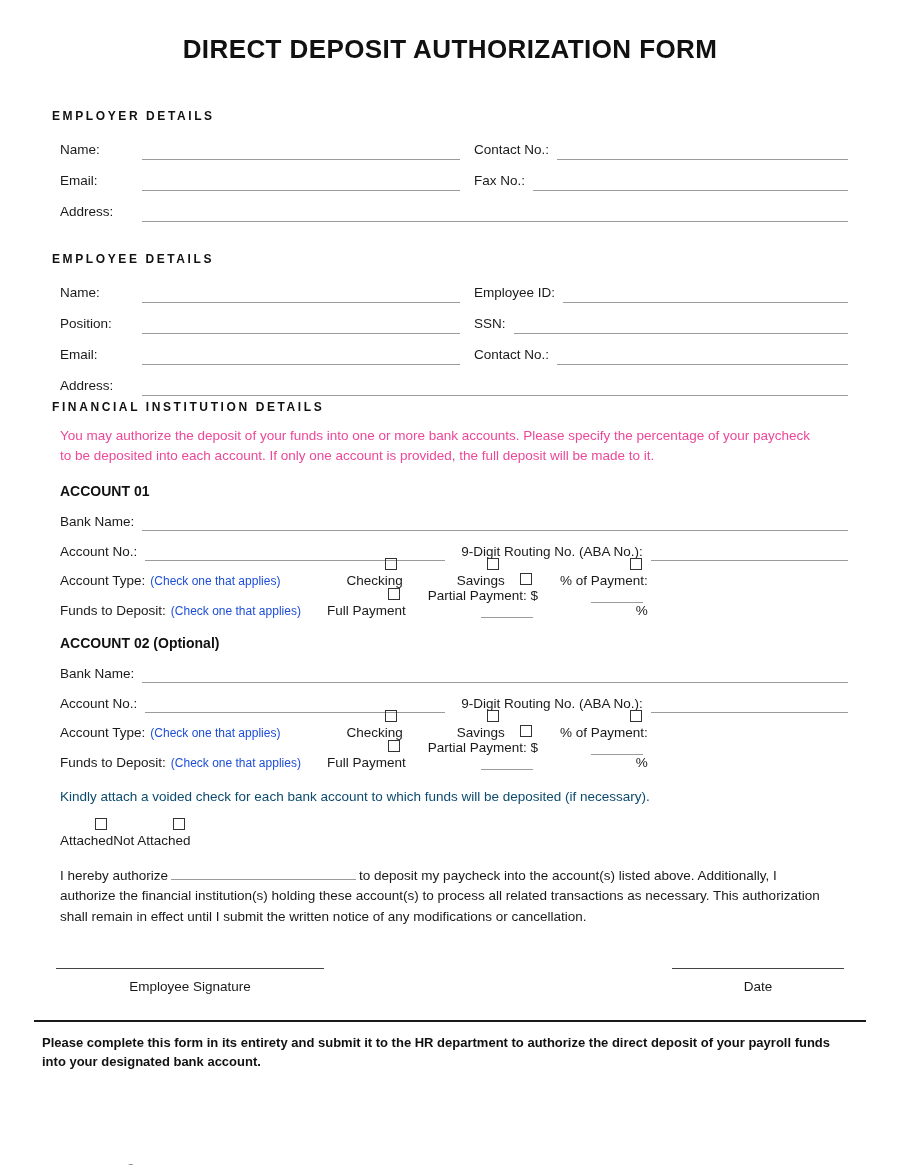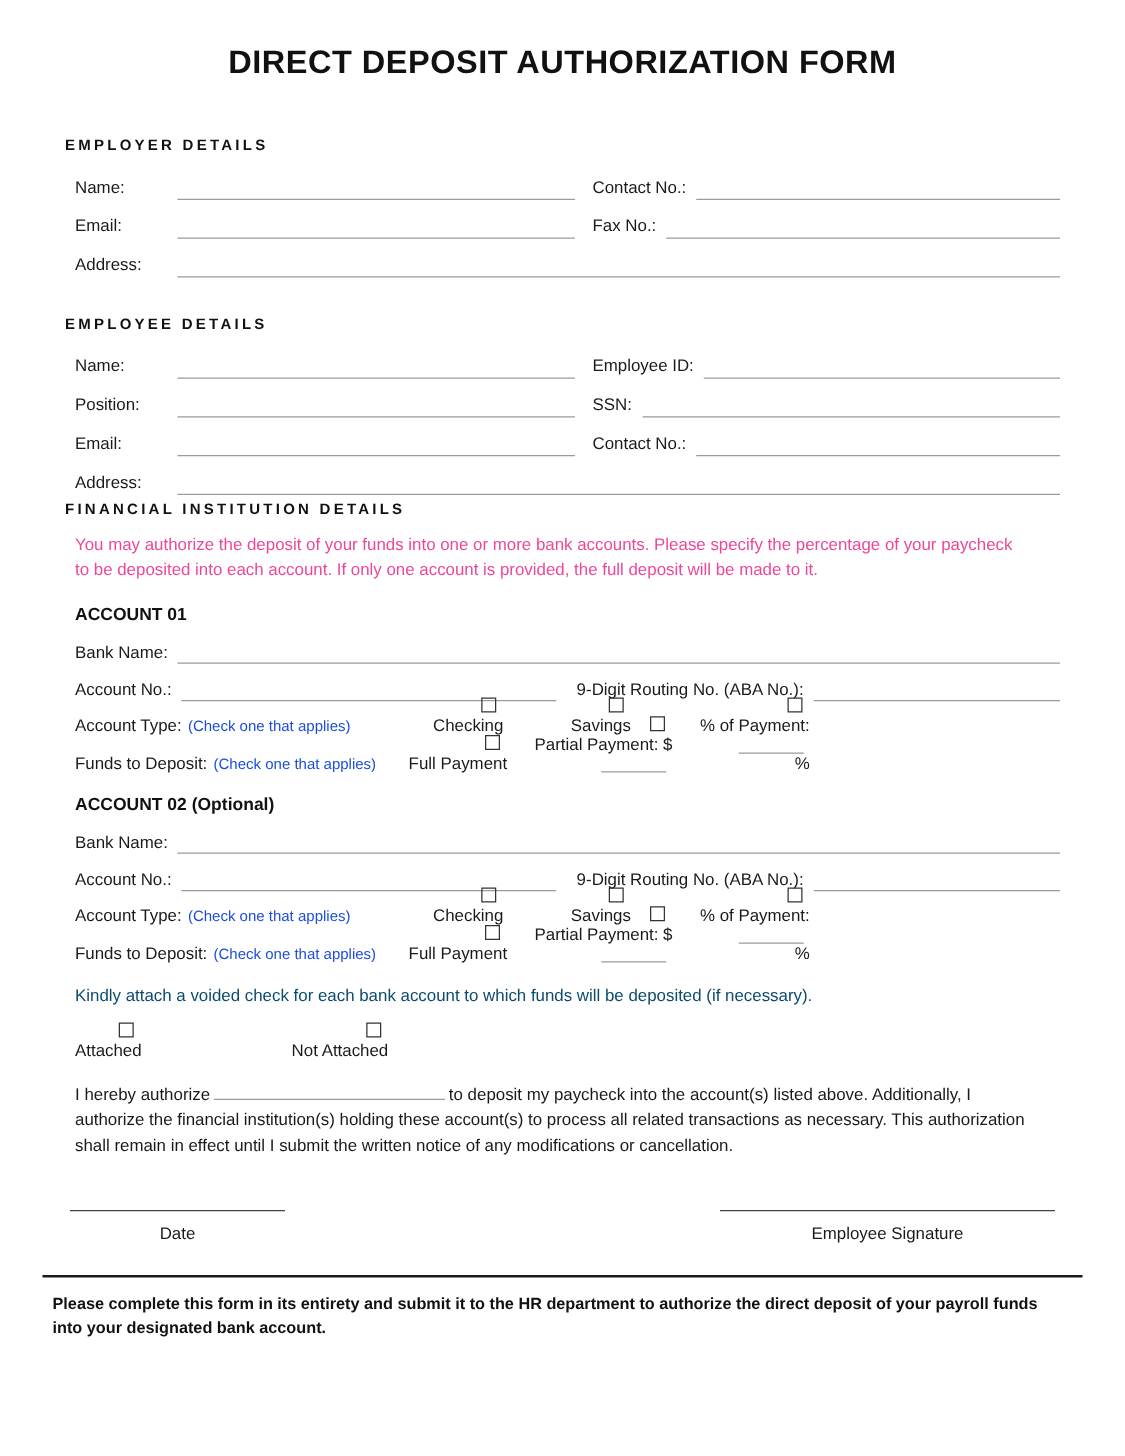--- a/index.html
+++ b/index.html
@@ -150,21 +150,21 @@
   .note {
     font-size: 13.5px;
     margin: 18px 0 0 8px;
     color: #0c4a6e;
   }
   .attach-row {
     display: flex;
     margin: 14px 0 0 8px;
     font-size: 13.5px;
   }
-  .attach-row .chk + .chk { margin-left: 120px; }
+  .attach-row .chk + .chk { }
 
   .authorize {
     font-size: 13.5px;
     line-height: 1.55;
     margin: 16px 0 0 8px;
     max-width: 770px;
   }
   .inline-blank {
     display: inline-block;
     width: 185px;
@@ -406,26 +406,26 @@
       <span>Not Attached</span>
     </span>
   </div>
 
   <p class="authorize">
     <span>I hereby authorize</span><span class="inline-blank"></span><span>to deposit my paycheck into the account(s) listed above. Additionally, I authorize the financial institution(s) holding these account(s) to process all related transactions as necessary. This authorization shall remain in effect until I submit the written notice of any modifications or cancellation.</span>
   </p>
 
   <div class="sign-area">
     <div class="sign-block">
+      <div class="sign-line emp"></div>
+      <div class="sign-label">Employee Signature</div>
+    </div>
+    <div class="sign-block">
       <div class="sign-line date"></div>
       <div class="sign-label">Date</div>
-    </div>
-    <div class="sign-block">
-      <div class="sign-line emp"></div>
-      <div class="sign-label">Employee Signature</div>
     </div>
   </div>
 
   <div class="footer-rule"></div>
   <p class="footer-note">Please complete this form in its entirety and submit it to the HR department to authorize the direct deposit of your payroll funds into your designated bank account.</p>
 
   <div class="footer-bar">
     <span>Designed By ©WordLayouts.com</span>
     <span>Page 1</span>
   </div>

